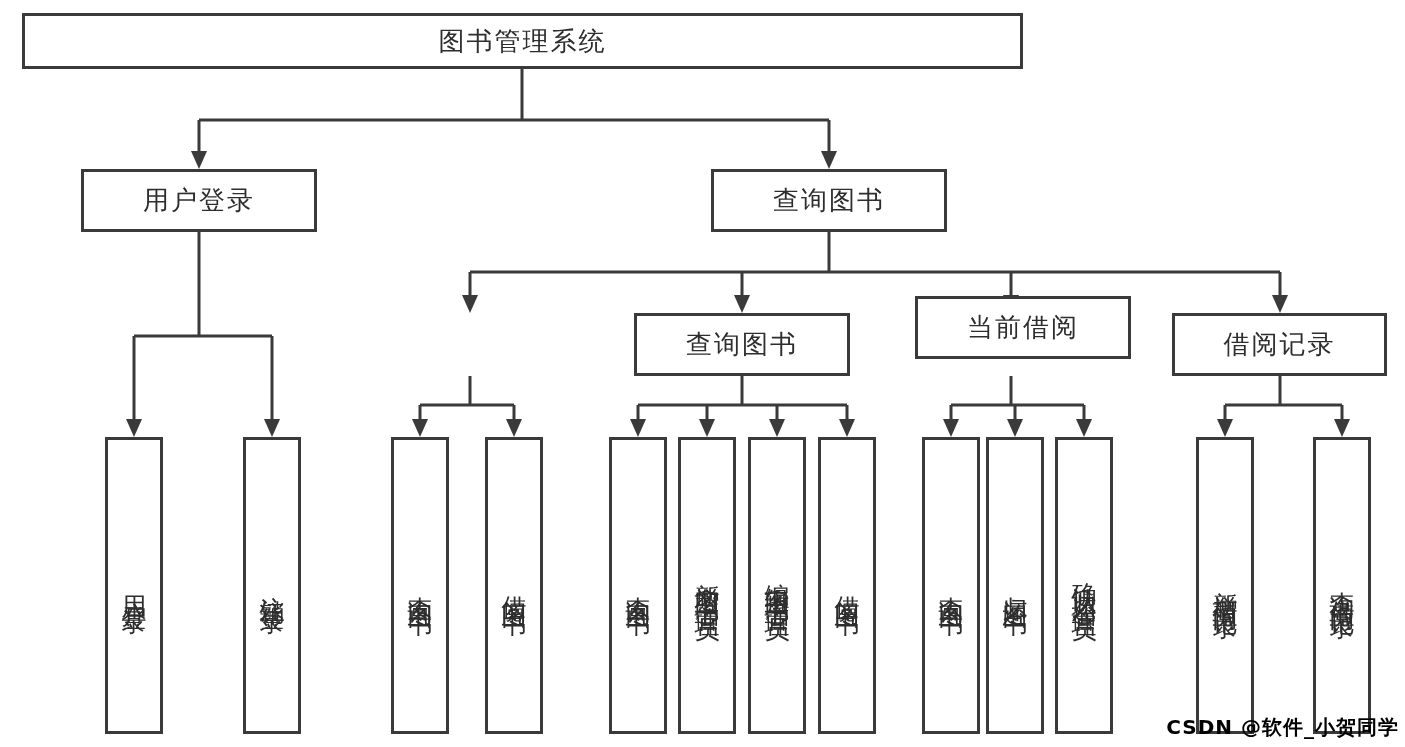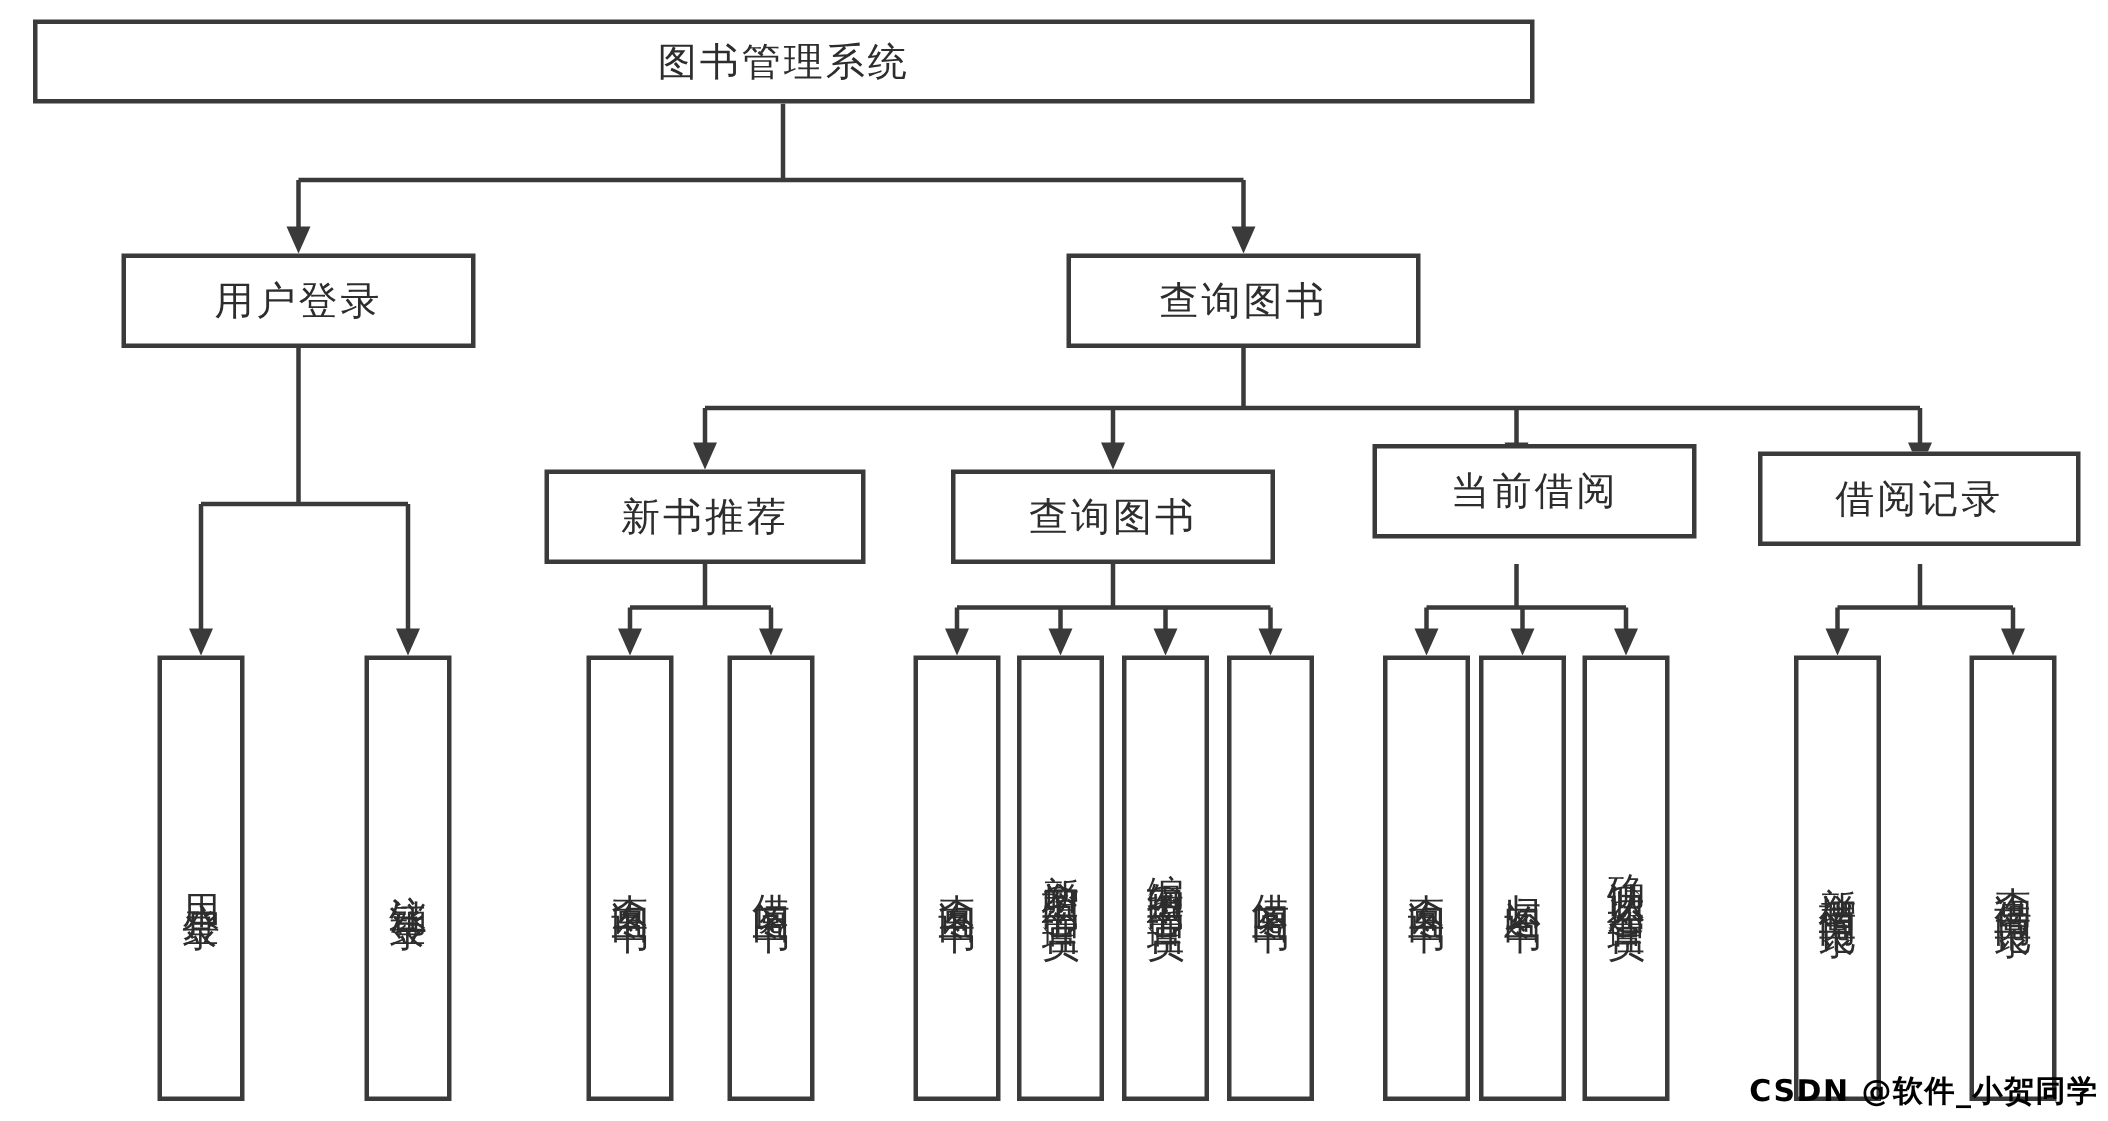--- a/index.html
+++ b/index.html
@@ -97,24 +97,23 @@
       <polygon points="1217,419 1233,419 1225,437"></polygon>
       <polygon points="1334,419 1350,419 1342,437"></polygon>
     </g>
   </svg>
 
   <div class="box" style="left:22px; top:13px; width:1001px; height:56px;">图书管理系统</div>
 
   <div class="box" style="left:81px; top:169px; width:236px; height:63px;">用户登录</div>
   <div class="box" style="left:711px; top:169px; width:236px; height:63px;">查询图书</div>
 
-  <div class="box" style="left:363px; top:313px; width:214px; height:63px;">新书推荐</div>
   <div class="box" style="left:634px; top:313px; width:216px; height:63px;">查询图书</div>
   <div class="box" style="left:903px; top:296px; width:216px; height:63px;margin-left:12px;">当前借阅</div>
-  <div class="box" style="left:1172px; top:301px; width:215px; height:63px;">借阅记录</div>
+  <div class="box" style="left:1172px; top:313px; width:215px; height:63px;">借阅记录</div>
 
   <div class="vbox" style="left:105px; top:437px; width:58px; height:297px;">
     <span>用户登录</span>
   </div>
   <div class="vbox" style="left:243px; top:437px; width:58px; height:297px;">
     <span>注销登录</span>
   </div>
   <div class="vbox" style="left:391px; top:437px; width:58px; height:297px;">
     <span>查询图书</span>
   </div>

